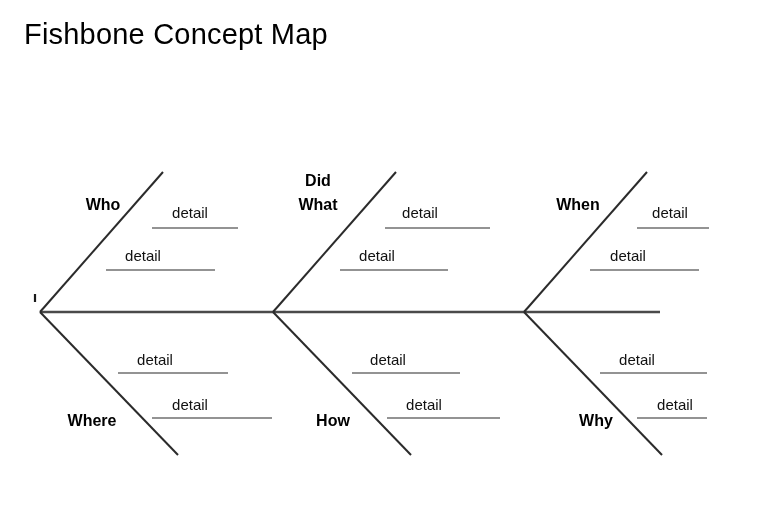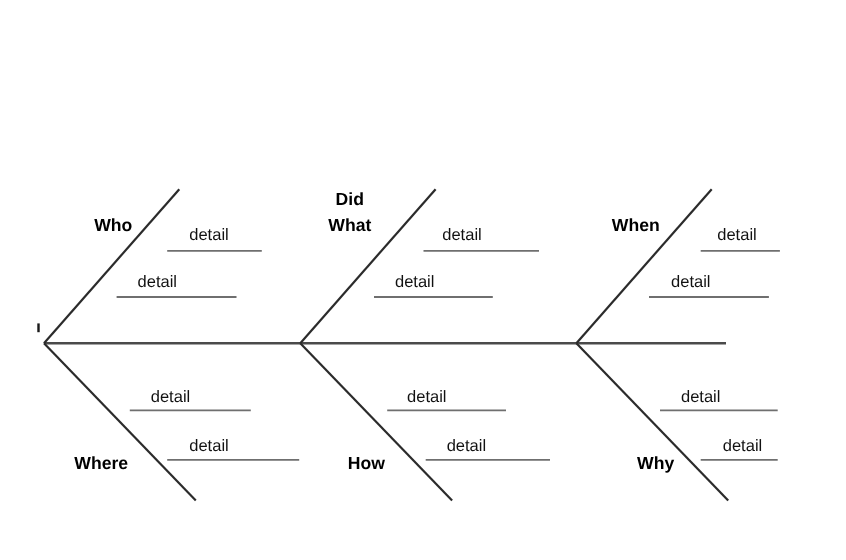--- a/index.html
+++ b/index.html
@@ -70,20 +70,21 @@
     font-size: 15px;
     font-weight: 400;
     fill: #111111;
   }
 </style>
 </head>
 <body>
 
 <div id="canvas">
 
+  <div id="page-title">Fishbone Concept Map</div>
 
   <svg id="fishbone-svg" viewBox="0 0 769 509">
 
     <g id="spine-group">
         <line x1="35" y1="294" x2="35" y2="302" class="head-tick"></line>
         <line x1="40" y1="312" x2="660" y2="312" class="spine-line"></line>
       </g>
     <g id="bones-group">
         <line x1="40" y1="312" x2="163" y2="172" class="bone-line"></line>
         <line x1="273" y1="312" x2="396" y2="172" class="bone-line"></line>

